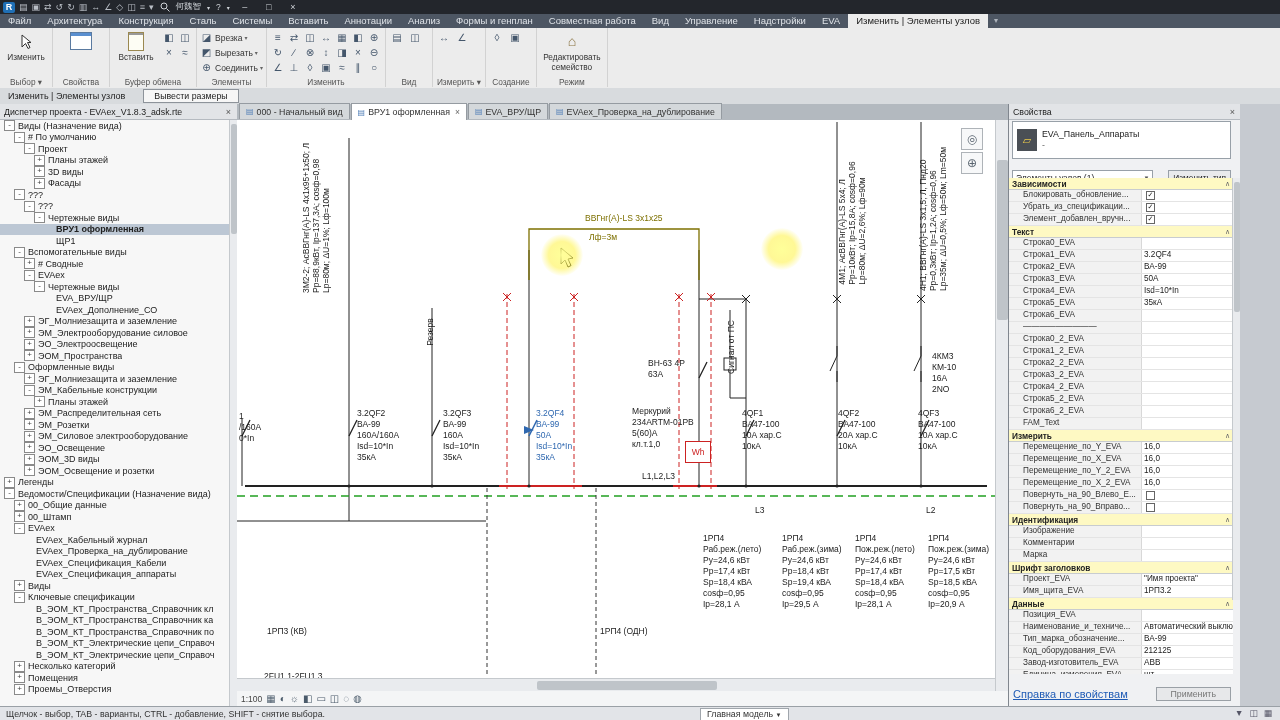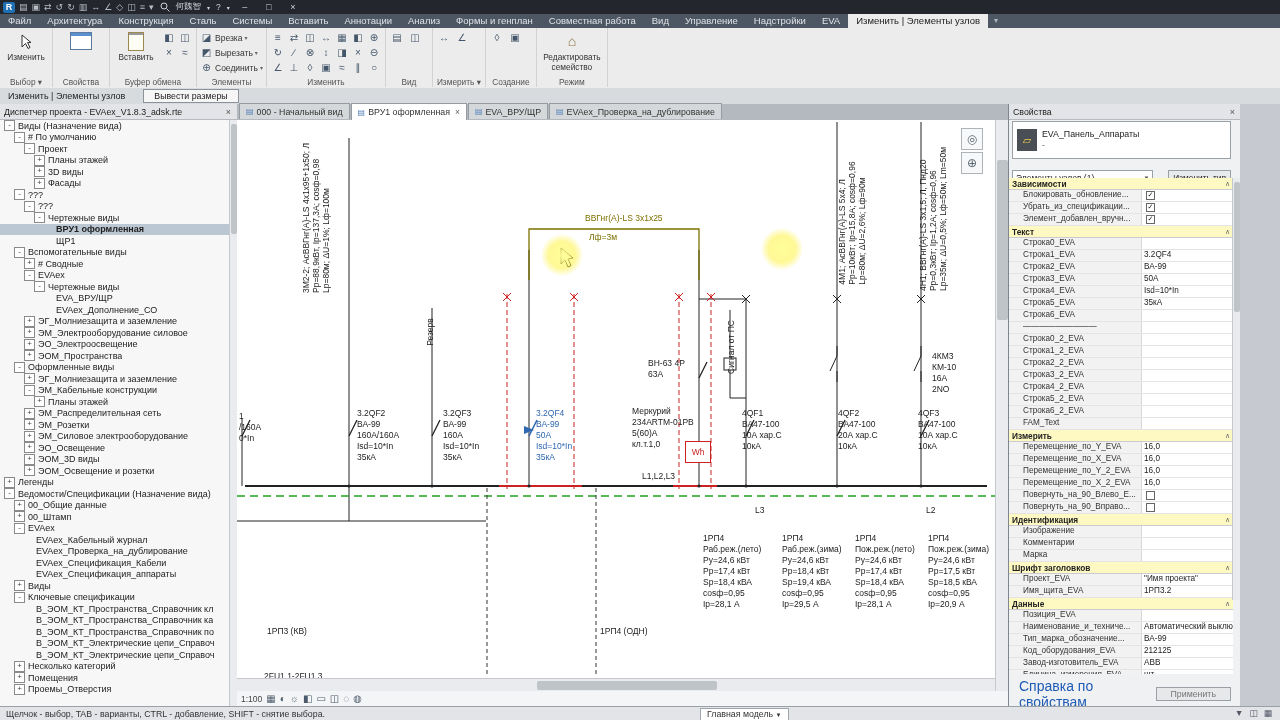--- a/index.html
+++ b/index.html
@@ -95,21 +95,21 @@
   #typesel span.car{margin-left:auto;font-size:6px;color:#555;}
   #edittype{background:#e9eaec;border:1px solid #98a0a8;font-size:8.3px;padding:0 4px;display:flex;align-items:center;color:#222;white-space:nowrap;}
   #pgrid{position:absolute;left:0;right:8px;top:74px;height:496px;overflow:hidden;background:#fafafa;}
   .phead{height:11px;background:#fef9c3;border-bottom:1px solid #c8ccd0;display:flex;justify-content:space-between;align-items:center;padding:0 3px;font-size:8.3px;font-weight:bold;color:#222;}
   .phead .chv{font-size:7px;color:#666;font-weight:normal;}
   .prow{height:11px;display:flex;border-bottom:1px solid #e4e4e4;background:#f2f2f2;}
   .plabel{width:118px;padding-left:14px;font-size:8.2px;color:#333;white-space:nowrap;overflow:hidden;line-height:10px;}
   .pval{flex:1;background:#fff;border-left:1px solid #d8d8d8;font-size:8.2px;color:#222;white-space:nowrap;overflow:hidden;line-height:10px;padding-left:2px;}
   .pchk{display:inline-block;width:7px;height:7px;border:1px solid #666;background:#fff;font-size:7px;line-height:6px;text-align:center;color:#222;margin:1px 0 0 2px;}
   #props-bottom{position:absolute;left:4px;right:10px;bottom:4px;height:16px;display:flex;justify-content:space-between;align-items:center;}
-  #helplink{color:#1f5bb5;font-size:14px;margin-left:6px;}
+  #helplink{color:#1f5bb5;text-decoration:underline;font-size:11px;}
   #applybtn{background:#e7e8ea;border:1px solid #9aa0a6;color:#777;font-size:8.8px;padding:1px 14px;}
   #pscroll{left:1232px;top:178px;width:8px;height:422px;}
   #pscroll .thumb{top:4px;height:130px;}
   #bscroll{left:229px;top:120px;width:8px;height:586px;}
   #bscroll .thumb{top:4px;height:110px;}
   #gutter{left:1240px;top:104px;width:40px;height:602px;background:#c6cad0;}
 
   
   #statusbar{left:0;top:706px;width:1280px;height:14px;background:#e2e4e8;border-top:1px solid #9aa0a6;font-size:8.8px;color:#333;}
   #sb-hint{position:absolute;left:6px;top:2px;}

